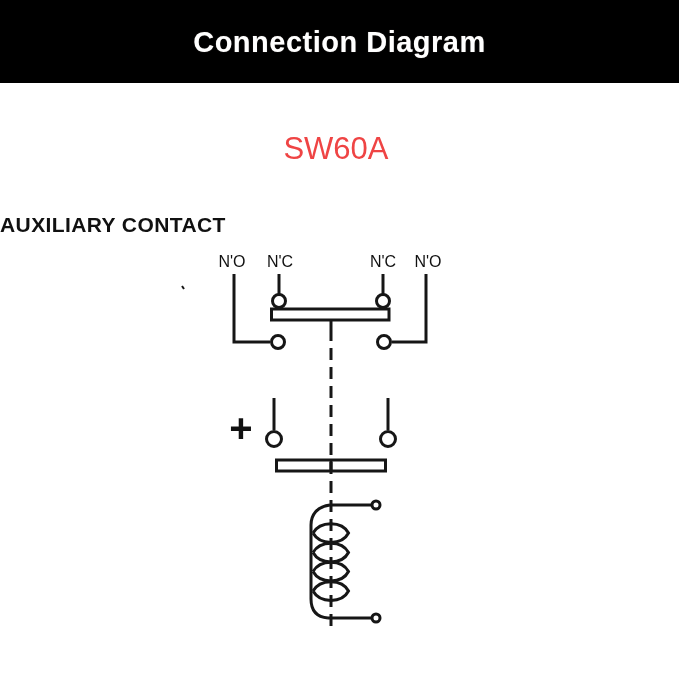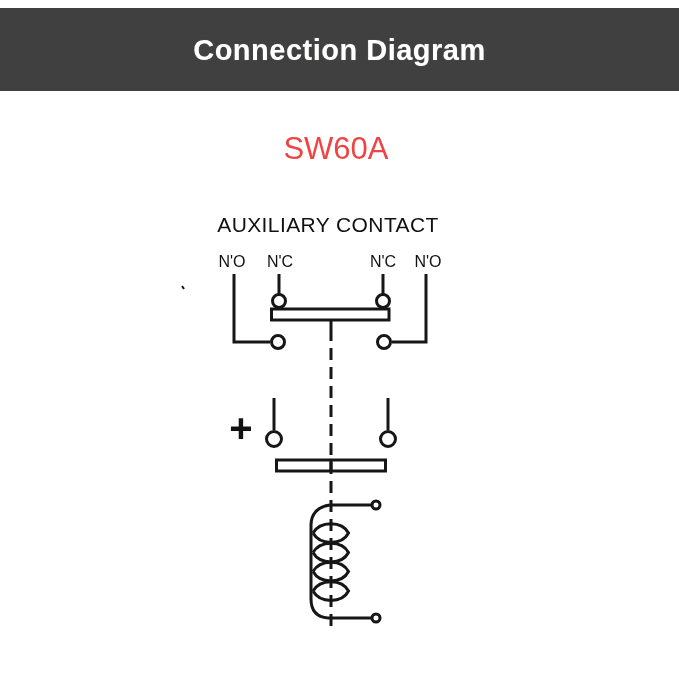--- a/index.html
+++ b/index.html
@@ -10,25 +10,25 @@
   }
   .page {
     position: relative;
     width: 679px;
     height: 679px;
     background: #ffffff;
     overflow: hidden;
   }
   .header-bar {
     position: absolute;
-    top: 8px;
+    top: 0;
     left: 0;
     width: 679px;
     height: 83px;
-    background: #404040;
+    background: #000000;
     display: flex;
     align-items: center;
     justify-content: center;
   }
   .header-title {
     color: #ffffff;
     font-size: 29px;
     font-weight: bold;
     letter-spacing: 0.5px;
     padding-top: 2px;
@@ -42,23 +42,23 @@
     text-align: center;
     font-size: 31px;
     font-weight: 400;
     color: #ef4444;
   }
   .section-title {
     position: absolute;
     top: 213px;
     left: 0;
     width: 656px;
-    text-align: center;
+    text-align: left;
     font-size: 21px;
-    font-weight: 400;
+    font-weight: 700;
     letter-spacing: 0.4px;
     color: #111111;
   }
   .diagram-svg {
     position: absolute;
     top: 0;
     left: 0;
   }
   svg text {
     font-family: "Liberation Sans", sans-serif;

